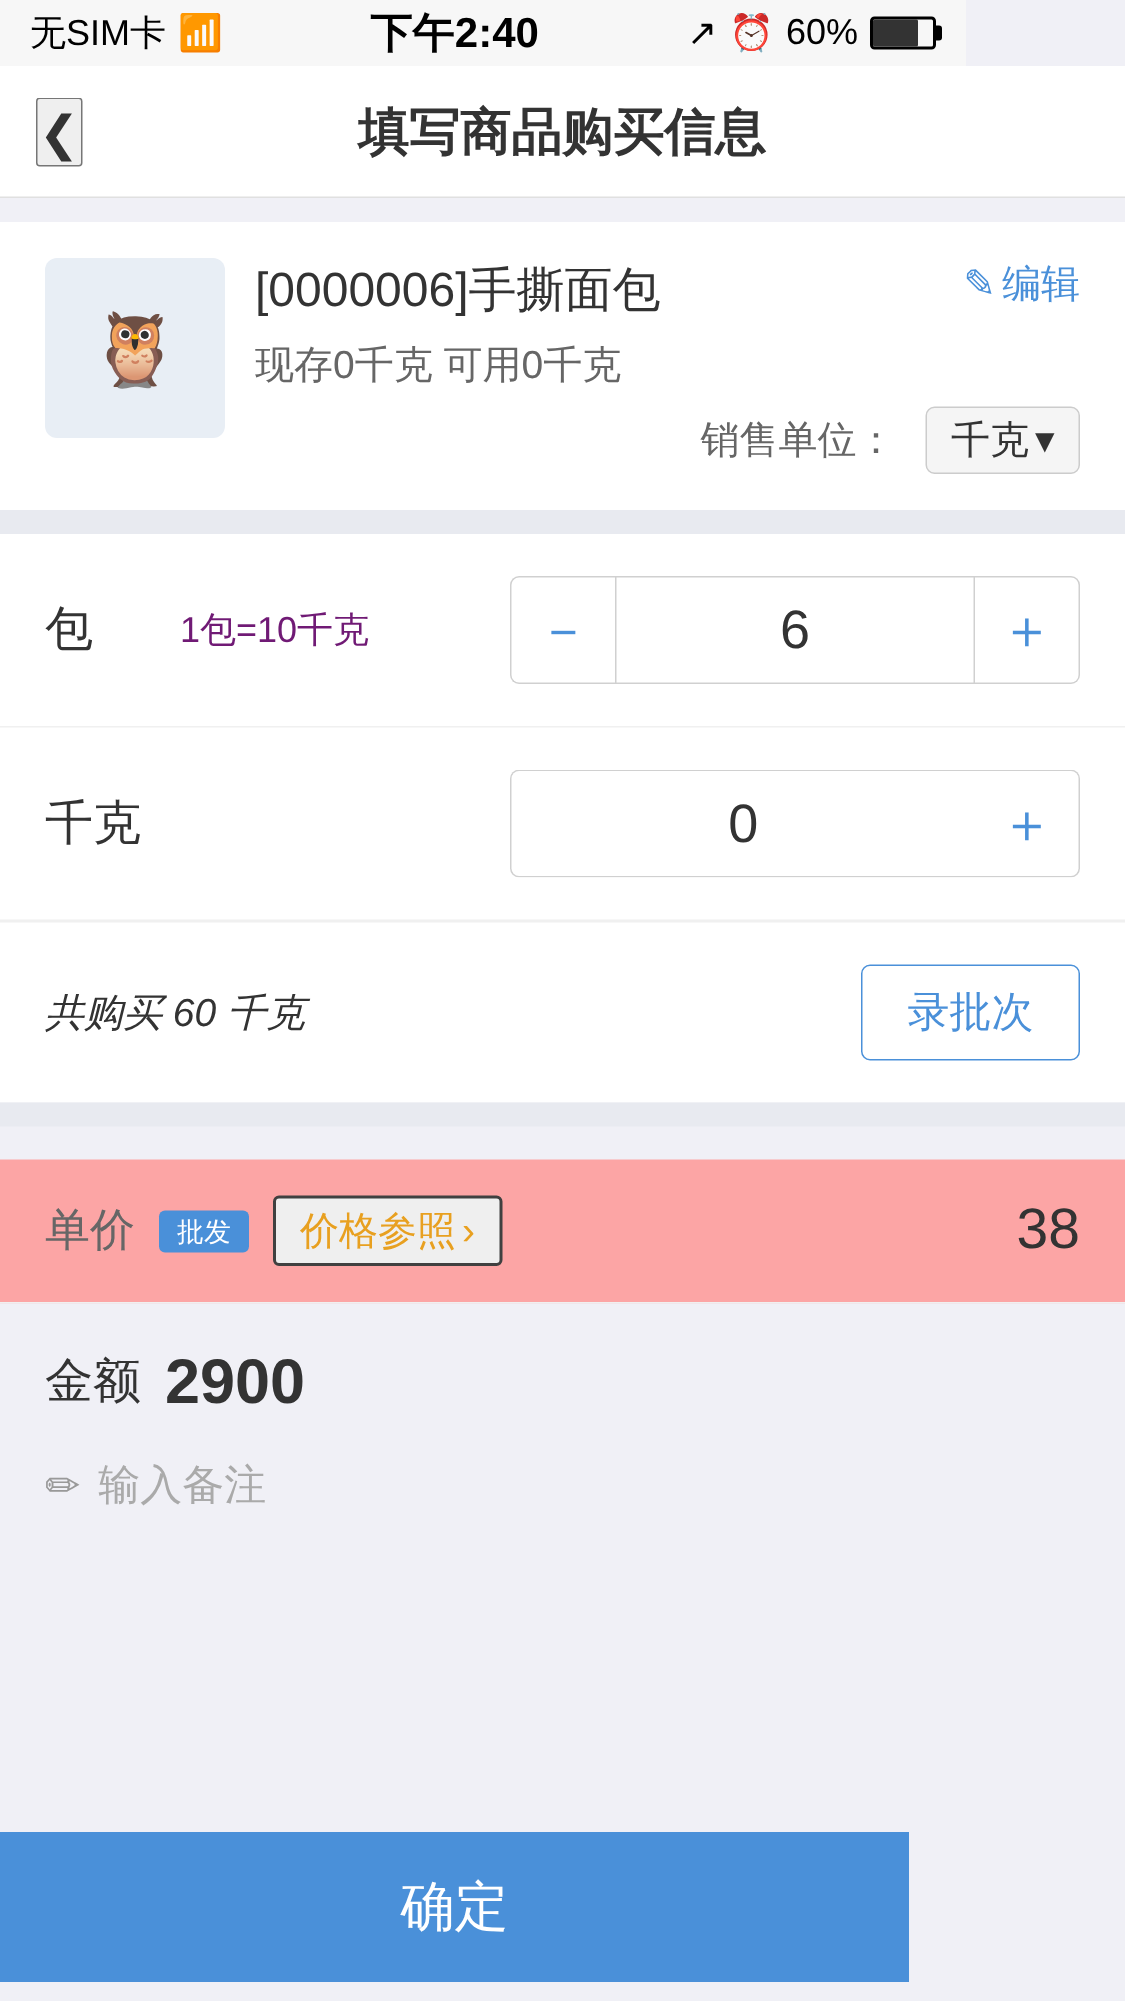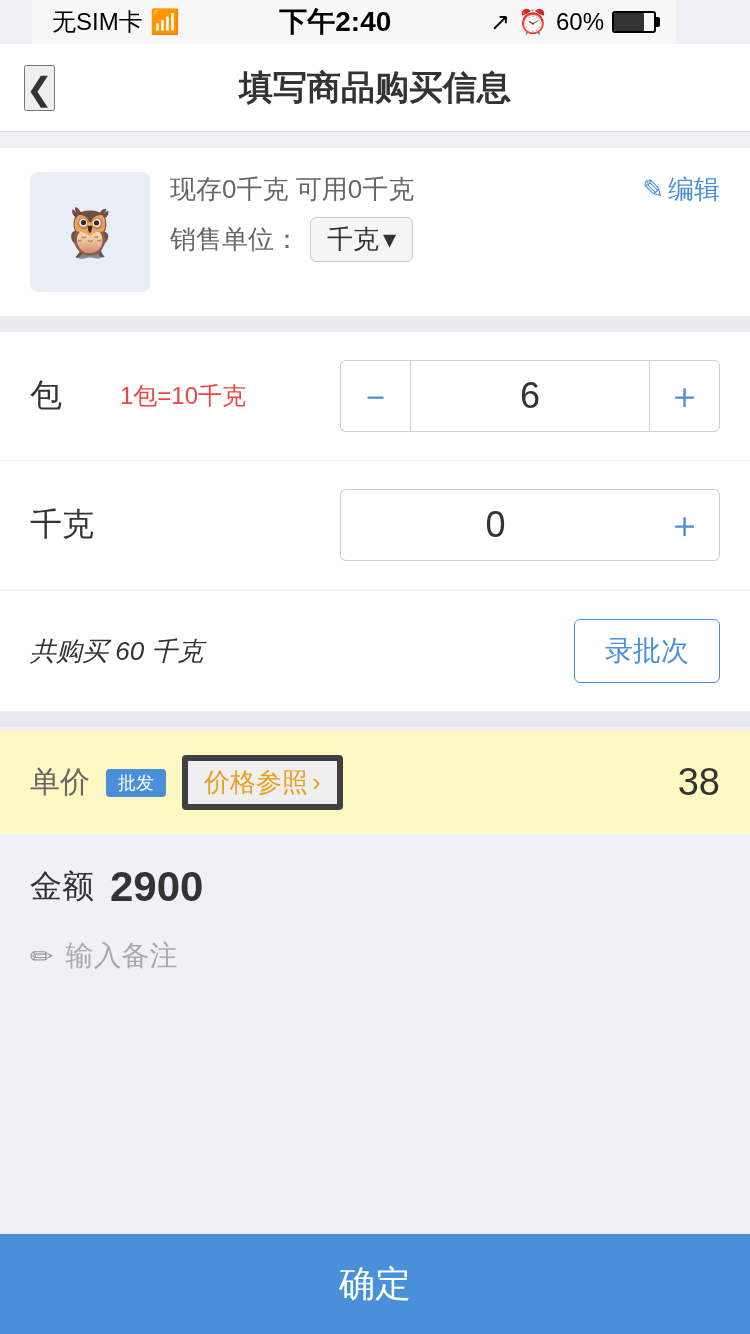--- a/index.html
+++ b/index.html
@@ -17,21 +17,20 @@
     .status-bar {
       width: 644px;
       height: 44px;
       background: #f7f7f7;
       display: flex;
       align-items: center;
       justify-content: space-between;
       padding: 0 20px;
       font-size: 24px;
       color: #000;
-      margin-left: 32px;
     }
     .status-left { display: flex; align-items: center; gap: 8px; }
     .status-center { font-weight: 600; font-size: 28px; }
     .status-right { display: flex; align-items: center; gap: 8px; font-size: 24px; }
 
     
     .nav-bar {
       width: 750px;
       height: 88px;
       background: #fff;
@@ -87,23 +86,24 @@
       margin-bottom: 10px;
     }
     .product-stock {
       font-size: 26px;
       color: #666;
       margin-bottom: 10px;
     }
     .product-unit-row {
       display: flex;
       align-items: center;
-      gap: 10px;
+      gap: 20px;
       font-size: 26px;
       color: #666;
+      justify-content: flex-end;
     }
     .unit-badge {
       background: #f5f5f5;
       border: 1px solid #ccc;
       border-radius: 6px;
       padding: 4px 16px;
       font-size: 26px;
       color: #333;
       display: flex;
       align-items: center;
@@ -139,21 +139,21 @@
       padding: 28px 30px;
       border-bottom: 1px solid #f0f0f0;
     }
     .input-label {
       font-size: 32px;
       color: #333;
       min-width: 80px;
     }
     .input-sublabel {
       font-size: 24px;
-      color: #ef4444;
+      color: #701a75;
       margin-left: 10px;
       flex: 1;
     }
     .qty-control {
       display: flex;
       align-items: center;
       gap: 0;
     }
     .qty-btn {
       width: 70px;
@@ -209,43 +209,43 @@
       border-radius: 6px;
       padding: 12px 30px;
       font-size: 28px;
       color: #4a90d9;
       background: #fff;
       cursor: pointer;
     }
 
     
     .price-section {
-      background: #fef9c3;
-      margin-top: 4px;
+      background: #fca5a5;
+      margin-top: 22px;
     }
     .price-row {
       padding: 24px 30px;
       display: flex;
       align-items: center;
       gap: 16px;
       border-bottom: 1px solid #f0f0f0;
     }
     .price-label {
       font-size: 30px;
       color: #666;
     }
     .price-tag-blue {
       background: #4a90d9;
       color: #fff;
       font-size: 18px;
       border-radius: 4px;
       padding: 2px 12px;
     }
     .price-ref-btn {
-      border: 6px solid #404040;
+      border: 2px solid #404040;
       border-radius: 4px;
       padding: 4px 16px;
       font-size: 26px;
       color: #e8a020;
       display: flex;
       align-items: center;
       gap: 4px;
       cursor: pointer;
     }
     .price-value {
@@ -291,33 +291,33 @@
     }
 
     
     .empty-space {
       background: #f0f0f6;
       height: 380px;
     }
 
     
     .confirm-btn {
-      width: 750px;
+      width: 606px;
       height: 100px;
       background: #4a90d9;
       color: #fff;
       font-size: 36px;
       font-weight: 500;
       border: none;
       display: flex;
       align-items: center;
       justify-content: center;
       cursor: pointer;
       position: fixed;
-      bottom: 0;
+      bottom: 13px;
       left: 0;
     }
     .nav-arrow::after { content: "❮"; font-weight: 300; font-size: 32px; }
   </style>
 </head>
 <body>
 
 <div class="status-bar">
   <div class="status-left">
     <span>无SIM卡</span>
@@ -339,20 +339,21 @@
   <button class="nav-back nav-arrow"></button>
   <span class="nav-title">填写商品购买信息</span>
 </div>
 
 <div class="product-card-wrapper">
   <div class="product-card" style="background:#fff; margin-top:16px;">
     <div class="product-img">
       <span class="owl-icon">🦉</span>
     </div>
     <div class="product-info">
+      <div class="product-name">[0000006]手撕面包</div>
       <div class="product-stock">现存0千克  可用0千克</div>
       <div class="product-unit-row">
         <span>销售单位：</span>
         <div class="unit-badge">
           <span>千克</span>
           <span>▾</span>
         </div>
       </div>
     </div>
     <div class="edit-btn">

